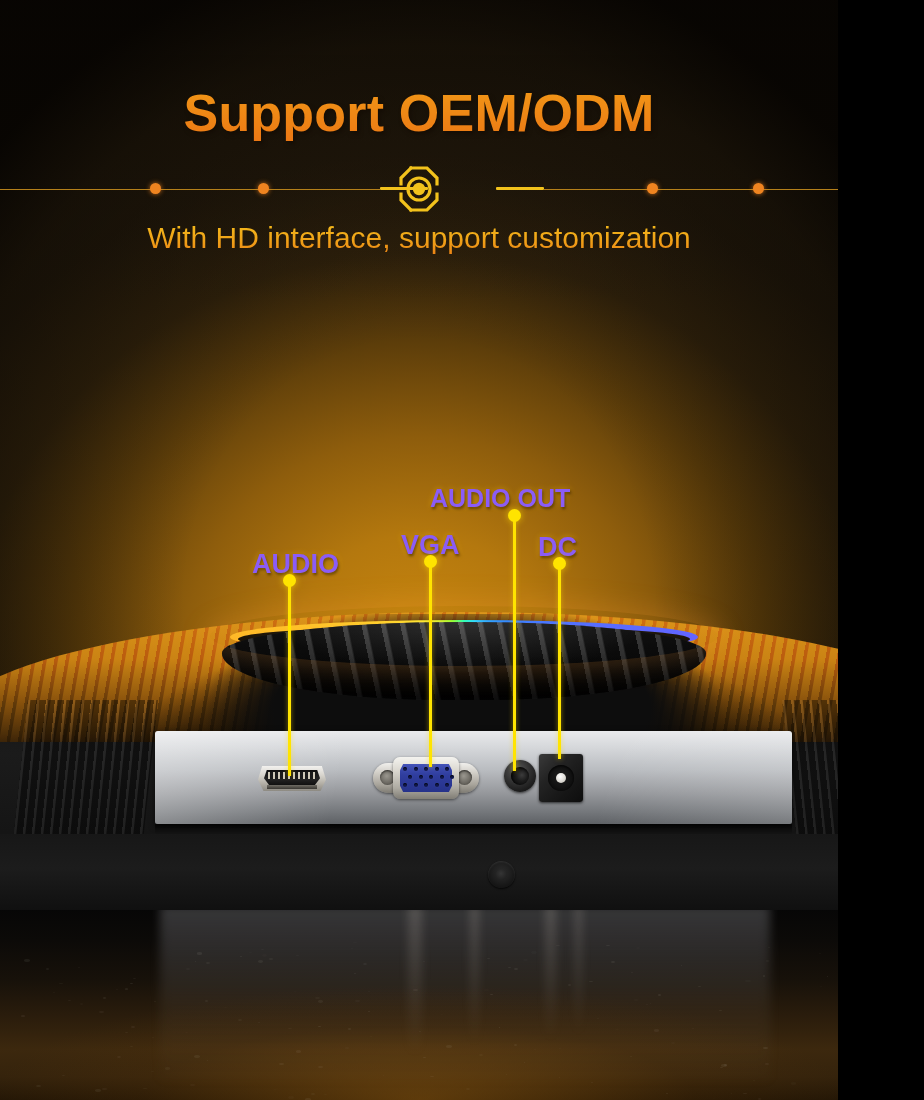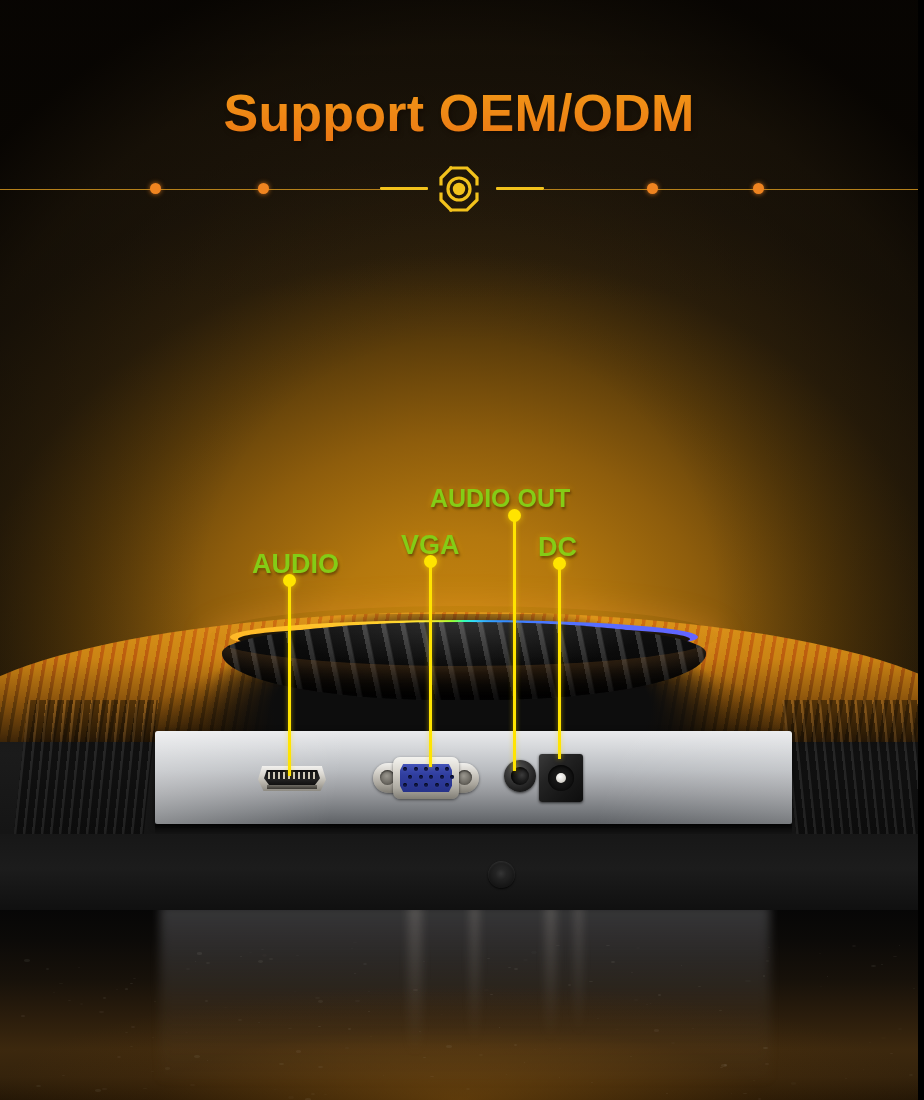--- a/index.html
+++ b/index.html
@@ -4,21 +4,21 @@
 <style>
   html, body {
     margin: 0; padding: 0;
     background: #000;
   }
   body {
     font-family: "Liberation Sans", sans-serif;
   }
   #stage {
     position: relative;
-    width: 918px;
+    width: 838px;
     height: 1100px;
     overflow: hidden;
     background: #241a0c;
   }
 
   
   .bg-base {
     position: absolute; inset: 0;
     background: #2a1f10;
   }
@@ -416,21 +416,21 @@
     position: absolute;
     left: 17px; top: 19px;
     width: 10px; height: 10px;
     border-radius: 50%;
     background: radial-gradient(circle at 40% 35%, #fff 0%, #e2e0da 50%, #b9b6ad 100%);
   }
 
   
   .callout-label {
     position: absolute;
-    color: #84cc16;
+    color: #8b5cf6;
     font-weight: bold;
     white-space: nowrap;
     text-shadow: 0 0 6px rgba(255,200,0,.45), 1px 2px 3px rgba(40,22,0,.7);
     z-index: 40;
   }
   .callout-line {
     position: absolute;
     width: 3px;
     background: #ffe400;
     z-index: 39;
@@ -523,20 +523,21 @@
             <path d="M46 33 L46 39 L36 49 L20 49"></path>
             <path d="M20 49 L10 39 L10 33"></path>
             <path d="M10 23 L10 17 L20 7"></path>
           </g>
           <circle cx="28" cy="28" r="11" fill="none" stroke="#f2c21c" stroke-width="3.2"></circle>
           <circle cx="28" cy="28" r="6.2" fill="#f2c21c"></circle>
         </svg>
       </div>
     </div>
 
+    <h2 class="subtitle">With HD interface, support customization</h2>
   </div>
 
   <div class="monitor-wrap">
 
     <div class="mon-body-top"></div>
     <div class="mon-body"></div>
 
     <div class="shroud">
       <div class="shroud-ridges"></div>
     </div>

